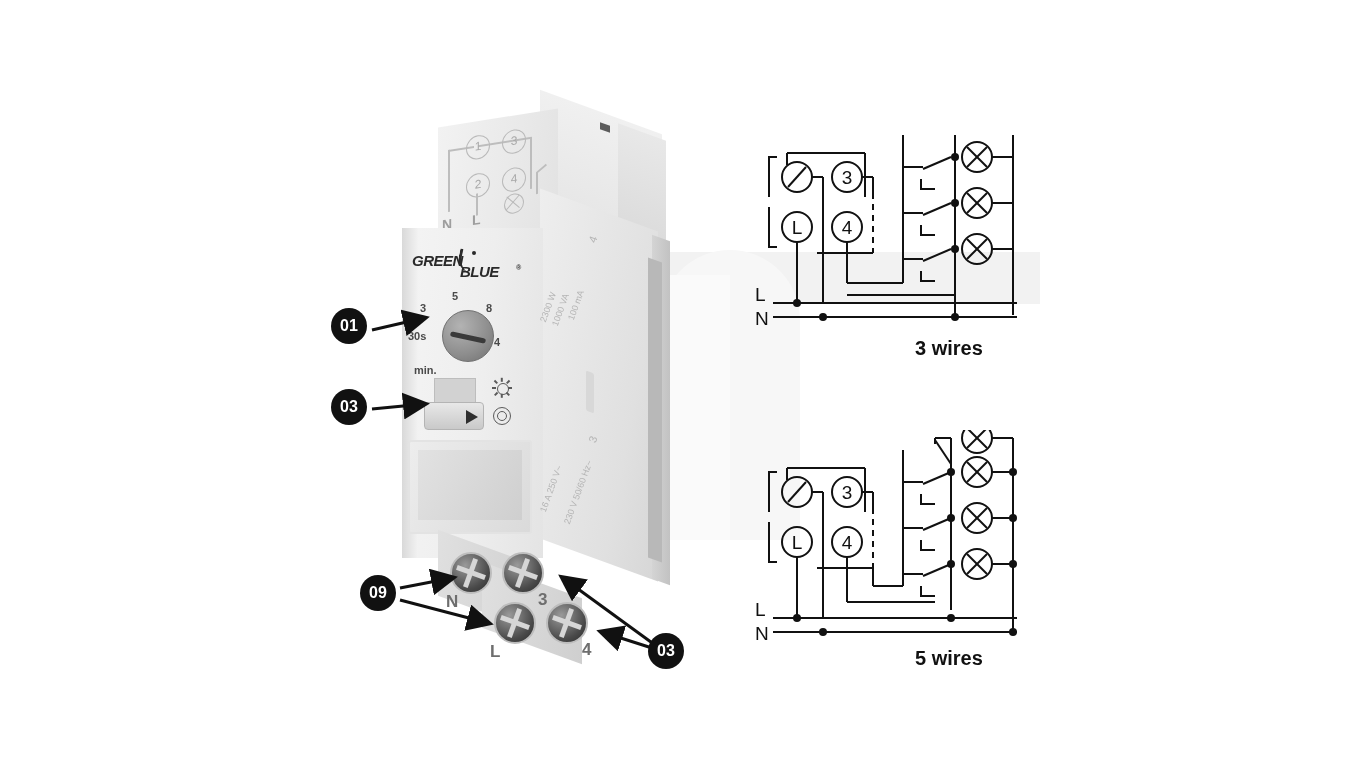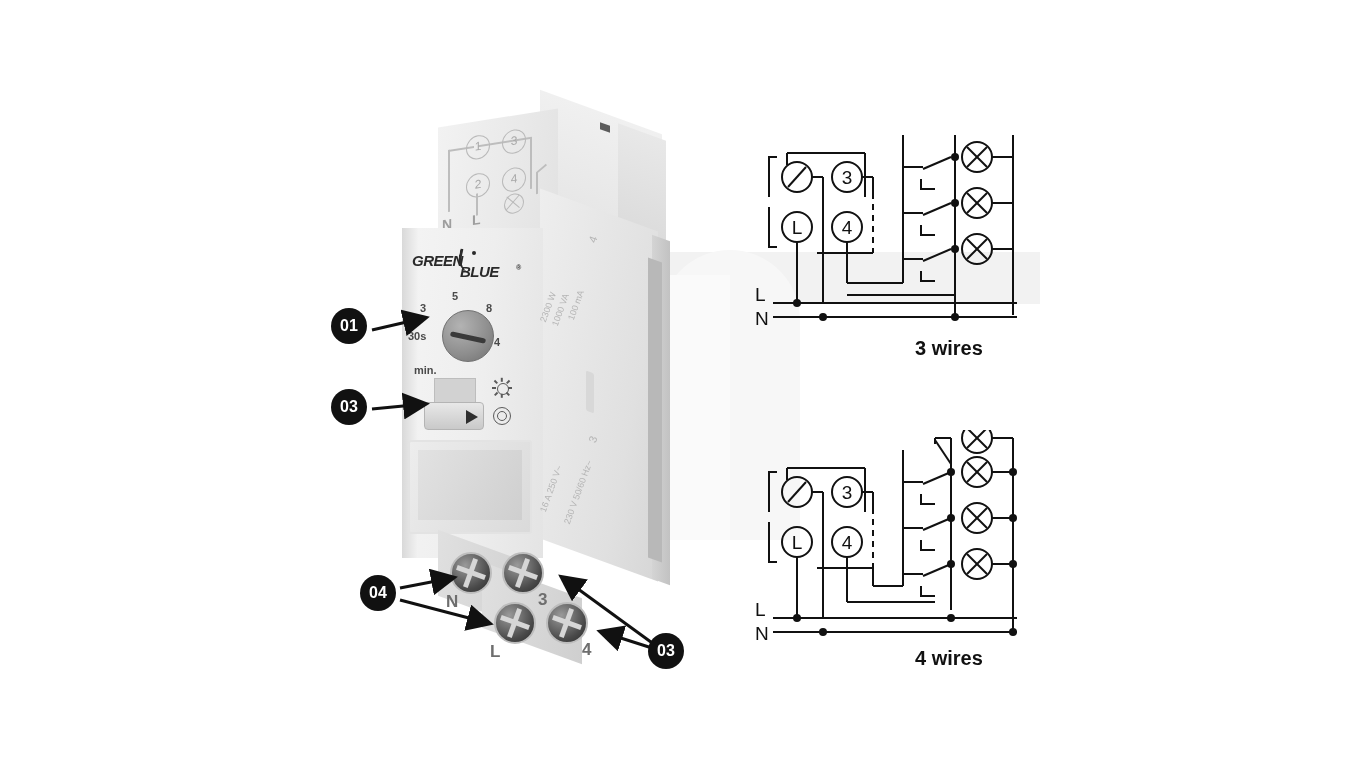--- a/index.html
+++ b/index.html
@@ -258,21 +258,21 @@
     <line x1="372" y1="330" x2="424" y2="318" stroke="#111" stroke-width="3" marker-end="url(#ah)"></line>
     <line x1="372" y1="409" x2="424" y2="404" stroke="#111" stroke-width="3" marker-end="url(#ah)"></line>
     <line x1="400" y1="588" x2="452" y2="578" stroke="#111" stroke-width="3" marker-end="url(#ah)"></line>
     <line x1="400" y1="600" x2="488" y2="623" stroke="#111" stroke-width="3" marker-end="url(#ah)"></line>
     <line x1="655" y1="645" x2="563" y2="578" stroke="#111" stroke-width="3" marker-end="url(#ah)"></line>
     <line x1="652" y1="648" x2="602" y2="632" stroke="#111" stroke-width="3" marker-end="url(#ah)"></line>
   </svg>
 
   <div class="badge" style="left:331px;top:308px;">01</div>
   <div class="badge" style="left:331px;top:389px;">03</div>
-  <div class="badge" style="left:360px;top:575px;">04</div>
+  <div class="badge" style="left:360px;top:575px;">09</div>
   <div class="badge" style="left:648px;top:633px;">03</div>
 
   <div class="diagram" style="left:755px;top:135px;width:270px;height:240px;">
     <svg width="270" height="200" viewBox="0 0 270 200">
       <g stroke="#111" fill="none" stroke-width="2">
 
         <path d="M22,22 L14,22 L14,62 M14,72 L14,112 L22,112" stroke-dasharray="0" stroke-width="2"></path>
 
         <circle cx="42" cy="42" r="15"></circle>
           <circle cx="92" cy="42" r="15"></circle>
@@ -424,16 +424,16 @@
       <g font-family="Liberation Sans, sans-serif" font-size="19" fill="#111" text-anchor="middle">
         <text x="92" y="69">3</text>
         <text x="92" y="119">4</text>
         <text x="42" y="119">L</text>
       </g>
       <g font-family="Liberation Sans, sans-serif" font-size="19" fill="#111">
         <text x="0" y="186">L</text>
         <text x="0" y="210">N</text>
       </g>
     </svg>
-    <div class="dtitle" style="left:160px;top:217px;">4 wires</div>
+    <div class="dtitle" style="left:160px;top:217px;">5 wires</div>
   </div>
 
 </div>
 
 </body></html>

